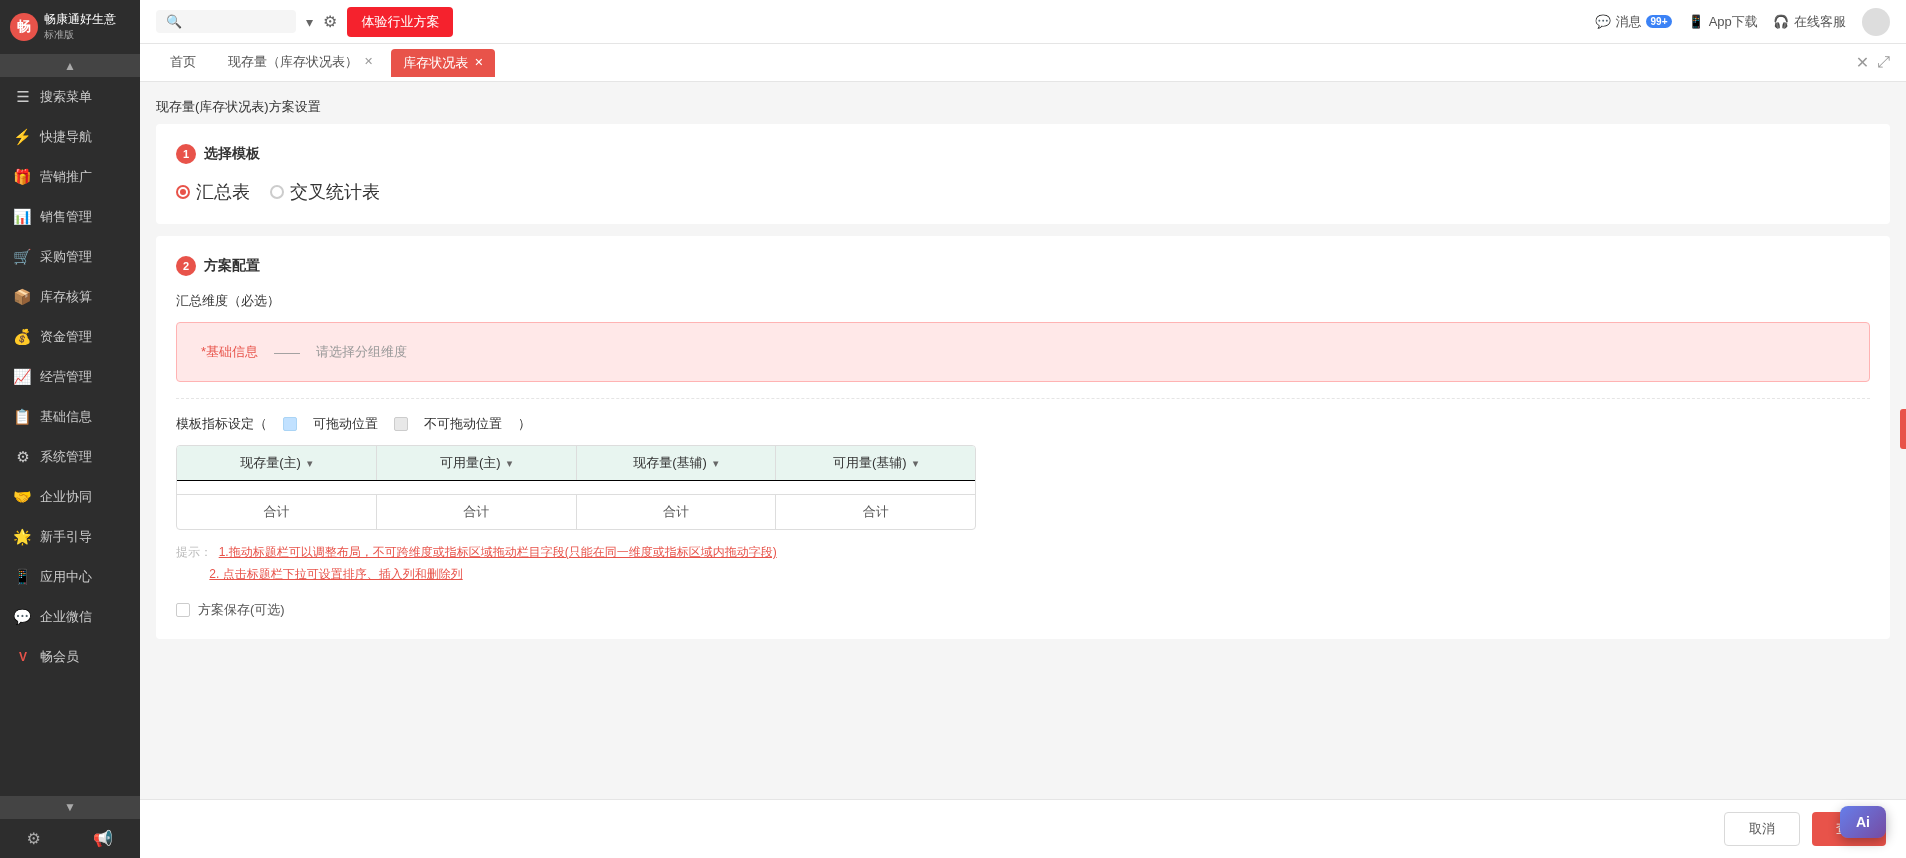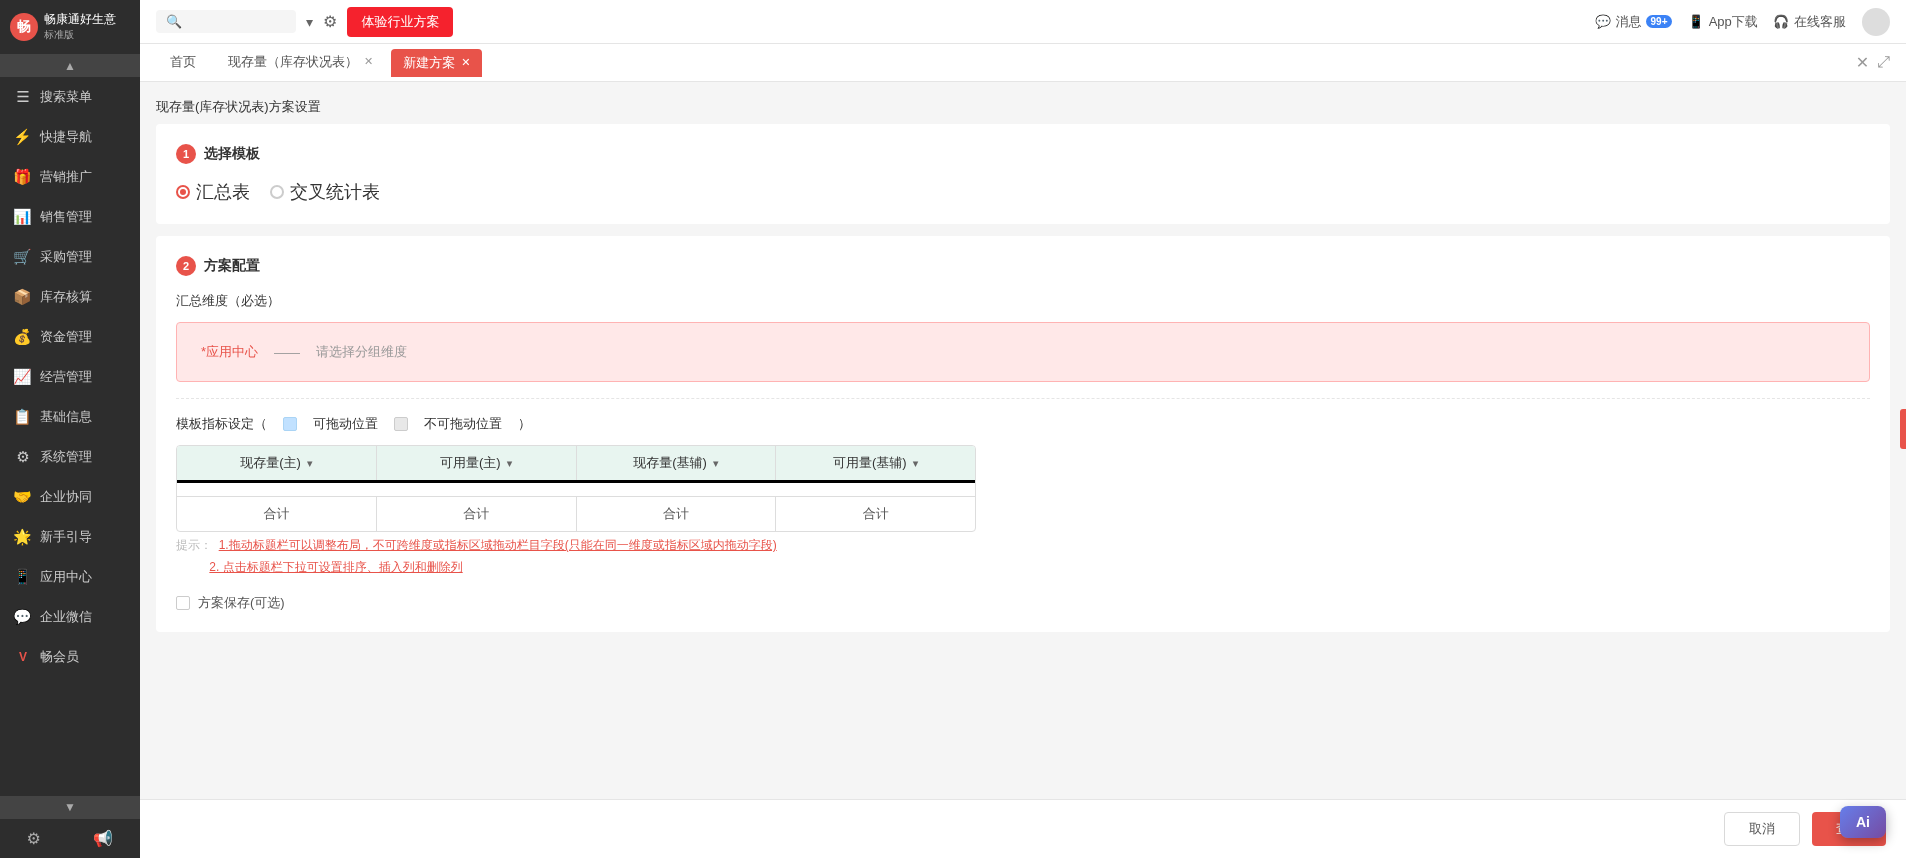--- a/index.html
+++ b/index.html
@@ -159,38 +159,38 @@
     .indicator-badge-gray {
       display: inline-block; width: 14px; height: 14px;
       background: rgba(180,180,180,0.3); border: 1px solid #ccc;
       border-radius: 2px; vertical-align: middle;
     }
 
     .stats-label { color: #4caf9e; font-size: 13px; margin-bottom: 8px; }
 
     .stats-table { border: 1px solid #ddd; border-radius: 4px; overflow: hidden; width: 800px; }
     .stats-table-header {
-      display: flex; background: #e8f5f0; border-bottom: 3px solid #000000;
+      display: flex; background: #e8f5f0; border-bottom: 1px solid #000000;
     }
     .stats-col {
       flex: 1; padding: 8px 12px; display: flex; align-items: center; justify-content: center;
       gap: 6px; border-right: 1px solid #ddd; font-size: 13px; color: #333;
     }
     .stats-col:last-child { border-right: none; }
     .stats-col-chevron { color: #666; font-size: 11px; cursor: pointer; }
     .stats-table-row {
       display: flex; border-top: 1px solid #ddd; margin-top: 13px;
     }
     .stats-cell {
       flex: 1; padding: 8px 12px; text-align: center;
       border-right: 1px solid #ddd; font-size: 13px; color: #555;
     }
     .stats-cell:last-child { border-right: none; }
 
-    .hint-box { margin-top: 3px; color: #bbb; font-size: 12px; line-height: 1.8; }
+    .hint-box { margin-top: 12px; color: #bbb; font-size: 12px; line-height: 1.8; }
     .hint-box span { color: #e8534a; text-decoration: underline; cursor: pointer; }
 
     .save-row {
       display: flex; align-items: center; gap: 8px;
       margin-top: 16px; font-size: 13px; color: #555;
     }
     .save-checkbox {
       width: 14px; height: 14px; border: 1px solid #ccc;
       border-radius: 2px; cursor: pointer;
     }
@@ -339,21 +339,21 @@
 
   <div class="tabs">
     <div class="tab">
       <span>首页</span>
     </div>
     <div class="tab">
       <span>现存量（库存状况表）</span>
       <span class="tab-close">✕</span>
     </div>
     <div class="tab-new">
-      <span>新建方案</span>
+      <span>库存状况表</span>
       <span class="tab-close" style="color:#fff;">✕</span>
     </div>
     <div class="tab-extra">
       <span>✕</span>
       <span>⤢</span>
     </div>
   </div>
 
   <div class="content">
     <div class="page-title">现存量(库存状况表)方案设置</div>
@@ -377,21 +377,21 @@
 
     <div class="panel">
       <div class="step-header">
         <div class="step-badge">2</div>
         <span class="step-label">方案配置</span>
       </div>
 
       <div class="field-label">汇总维度（必选）</div>
 
       <div class="dimension-box">
-        <span class="dimension-required">*应用中心</span>
+        <span class="dimension-required">*基础信息</span>
         <span class="dimension-line">——</span>
         <span class="dimension-placeholder">请选择分组维度</span>
       </div>
 
       <hr class="divider">
 
       <div class="indicator-setting">
         <span>模板指标设定（</span>
         <span class="indicator-badge"></span>
         <span>可拖动位置</span>

